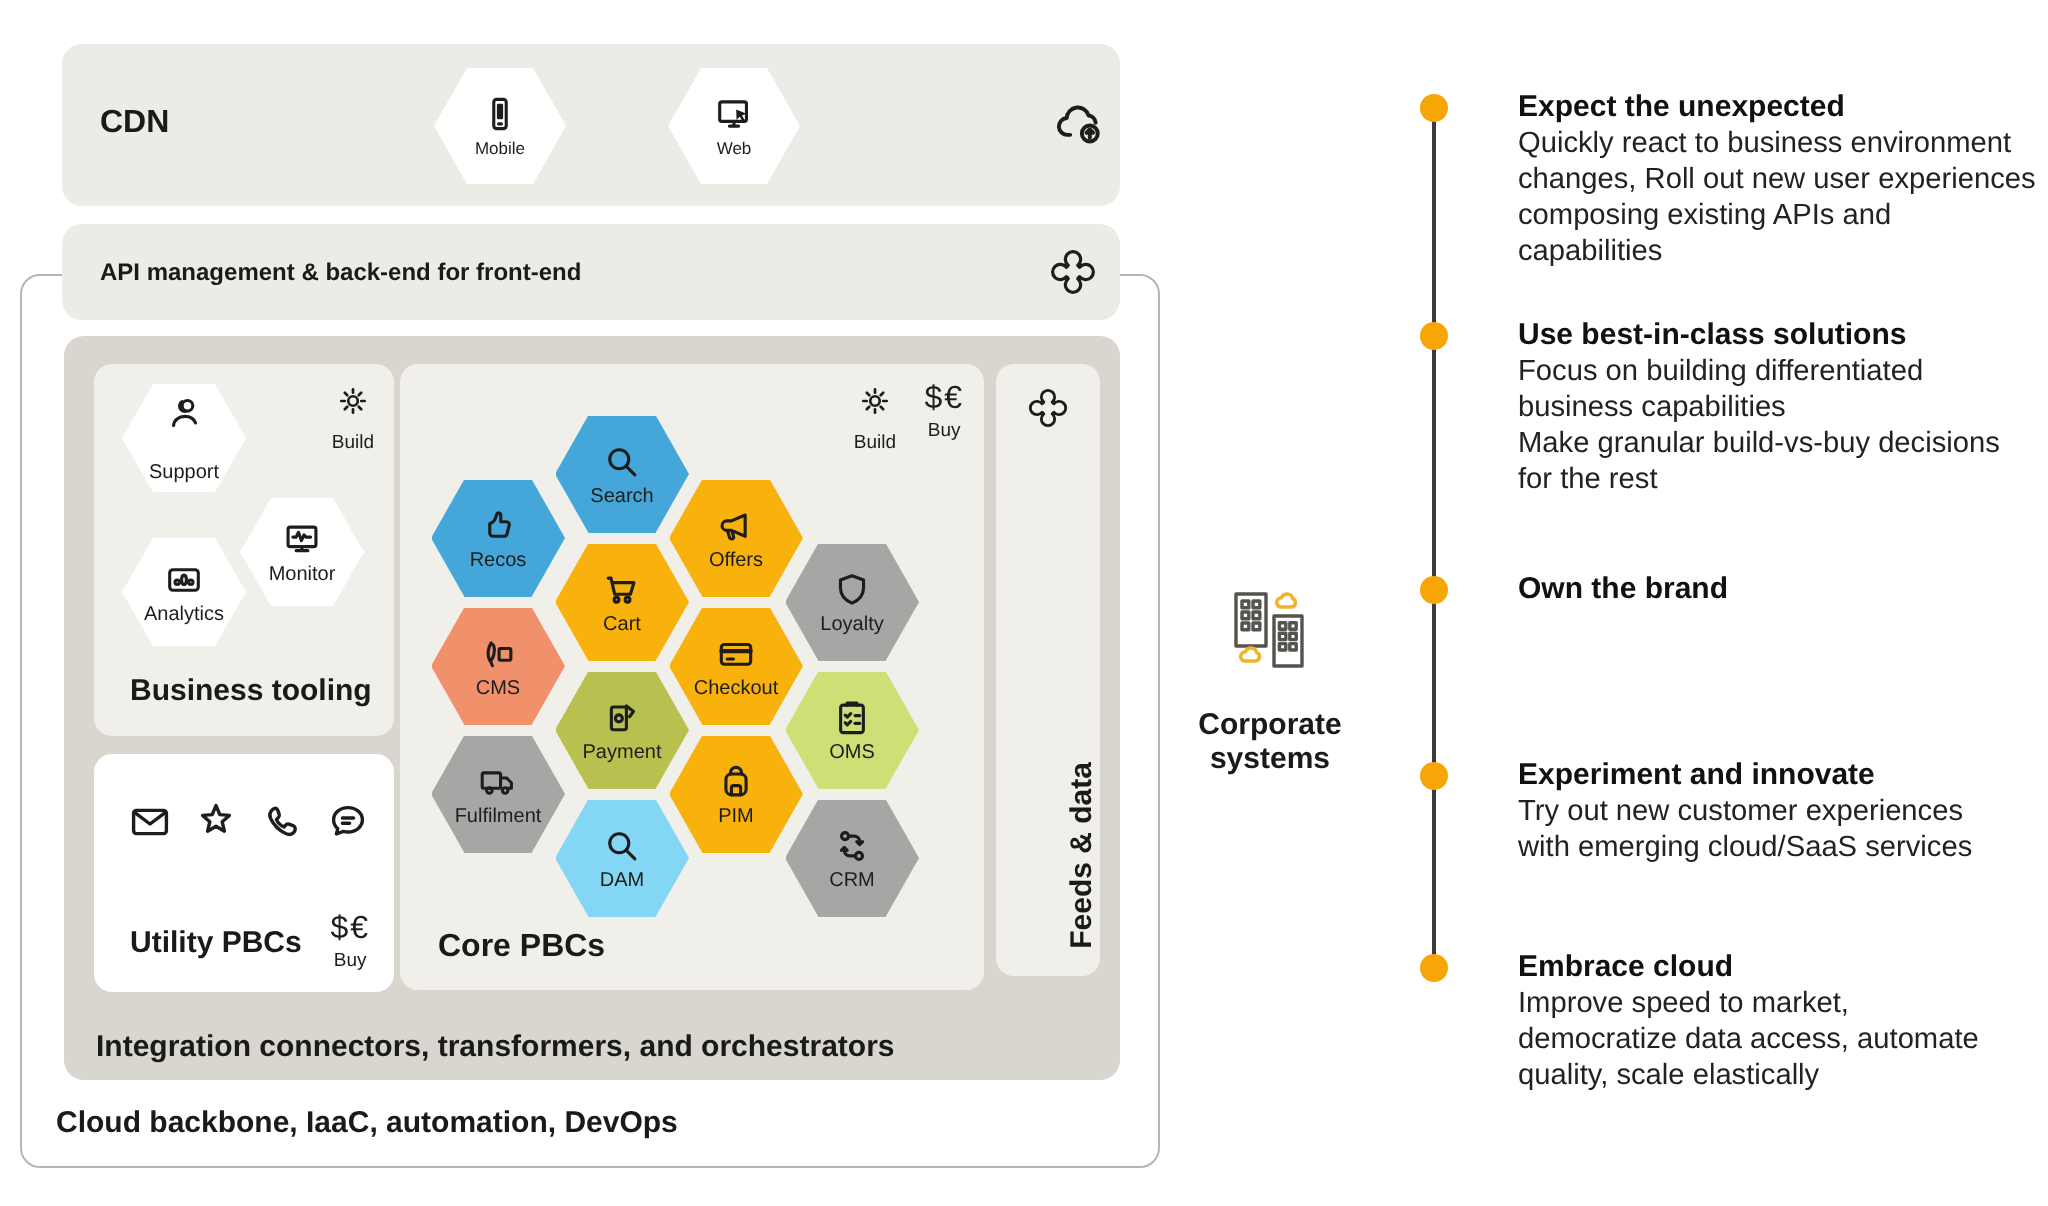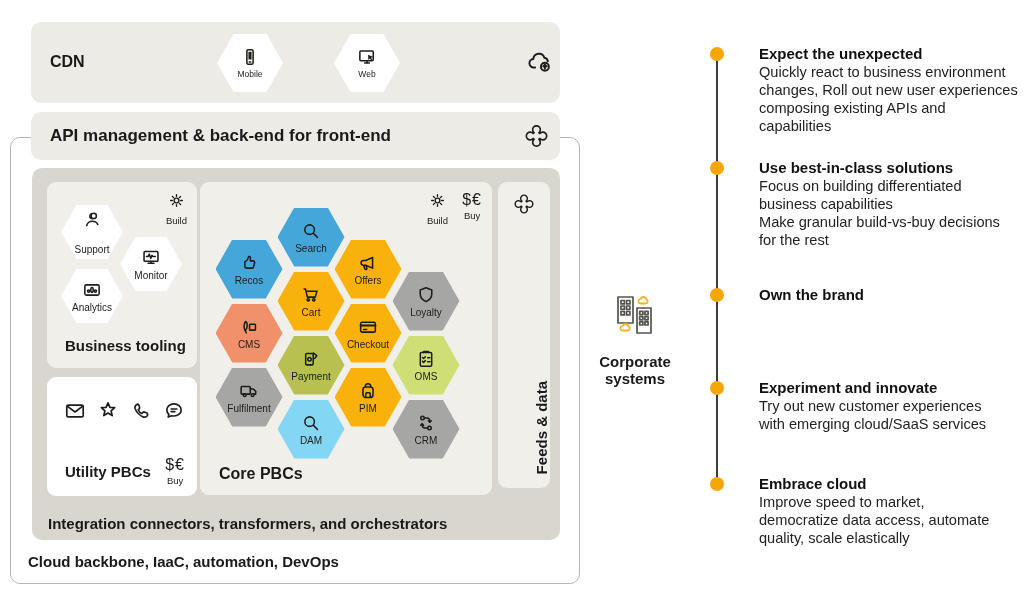--- a/index.html
+++ b/index.html
@@ -6,21 +6,21 @@
   body{
     width:1024px;height:603px;position:relative;background:#ffffff;
     font-family:"Liberation Sans",sans-serif;color:#1a1a18;overflow:hidden;
     -webkit-font-smoothing:antialiased;
   }
   .abs{position:absolute;}
   
   .bar{position:absolute;background:#edebe6;border-radius:10px;}
   .cdn-bar{left:31px;top:22px;width:529px;height:81px;}
   .api-bar{left:31px;top:112px;width:529px;height:48px;z-index:3;display:flex;align-items:center;}
-  .api-label{font-weight:700;font-size:17px;margin-left:19px;}
+  .api-label{font-weight:700;font-size:12px;margin-left:19px;}
   .cdn-label{position:absolute;left:19px;top:31px;font-weight:700;font-size:16px;}
   .outer-box{left:10px;top:137px;width:568px;height:445px;background:#fff;
     border:1.5px solid #b7b5b0;border-radius:10px;z-index:1;}
   .main-panel{left:32px;top:168px;width:528px;height:372px;background:#d9d6d0;border-radius:10px;z-index:2;}
   .panel-light{position:absolute;background:#f1efea;border-radius:9px;}
   .bt-panel{left:15px;top:14px;width:150px;height:186px;}
   .ut-panel{left:15px;top:209px;width:150px;height:119px;background:#ffffff;}
   .core-panel{left:168px;top:14px;width:292px;height:313px;}
   .feeds-bar{left:466px;top:14px;width:52px;height:306px;}
   .panel-title{position:absolute;font-weight:700;font-size:15px;}
@@ -118,33 +118,33 @@
     <div class="badge" style="right:10px;top:9px;">
       <span id="bt-gear"><svg width="19" height="19" viewBox="0 0 24 24" xmlns="http://www.w3.org/2000/svg">
             <g fill="none" stroke="#1d1d1b" stroke-width="1.7" stroke-linecap="round" stroke-linejoin="round">
               <circle cx="12" cy="12" r="3"></circle>
               <path d="M12 4.6v2.2M12 17.2v2.2M19.4 12h-2.2M6.8 12H4.6M17.2 6.8l-1.6 1.6M8.4 15.6l-1.6 1.6M17.2 17.2l-1.6-1.6M8.4 8.4 6.8 6.8"></path>
             </g>
           </svg></span>
       <span class="blabel">Build</span>
     </div>
     <div id="bt-hexes">
-        <div class="hex" style="left: 14px; top: 23px; width: 62px; height: 54px; background: rgb(255, 255, 255); gap: 12px;">
+        <div class="hex" style="left: 14px; top: 10px; width: 62px; height: 54px; background: rgb(255, 255, 255); gap: 12px;">
           <span class="hexicon">
             <svg width="22" height="22" viewBox="0 0 24 24" xmlns="http://www.w3.org/2000/svg">
               <g fill="none" stroke="#1d1d1b" stroke-width="1.7" stroke-linecap="round" stroke-linejoin="round">
                 <circle cx="13.9" cy="7.5" r="2.9"></circle>
                 <path d="M11 5.3c-.9.5-1.4 1.4-1.4 2.4 0 1.6 1.3 2.9 2.9 2.9"></path>
                 <path d="M6.3 18.3c.2-2.9 2.8-5 6.2-5 2.8 0 5 1.4 5.8 3.6"></path>
               </g>
             </svg>
           </span>
           <span class="hexlabel">Support</span>
         </div>
-        <div class="hex" style="left: 73px; top: 55px; width: 62px; height: 54px; background: rgb(255, 255, 255);">
+        <div class="hex" style="left: 73px; top: 67px; width: 62px; height: 54px; background: rgb(255, 255, 255);">
           <span class="hexicon">
             <svg width="22" height="22" viewBox="0 0 24 24" xmlns="http://www.w3.org/2000/svg">
               <g fill="none" stroke="#1d1d1b" stroke-width="1.7" stroke-linecap="round" stroke-linejoin="round">
                 <rect x="4.4" y="5" width="15.2" height="10.6" rx="1.2"></rect>
                 <path d="M7 10.4h1.8l1.3-2.6 1.6 4.6 1.4-3.2 1 1.2h2.6"></path>
                 <path d="M12 15.6v2.2M8.8 17.8h6.4"></path>
               </g>
             </svg>
           </span>
           <span class="hexlabel">Monitor</span>

